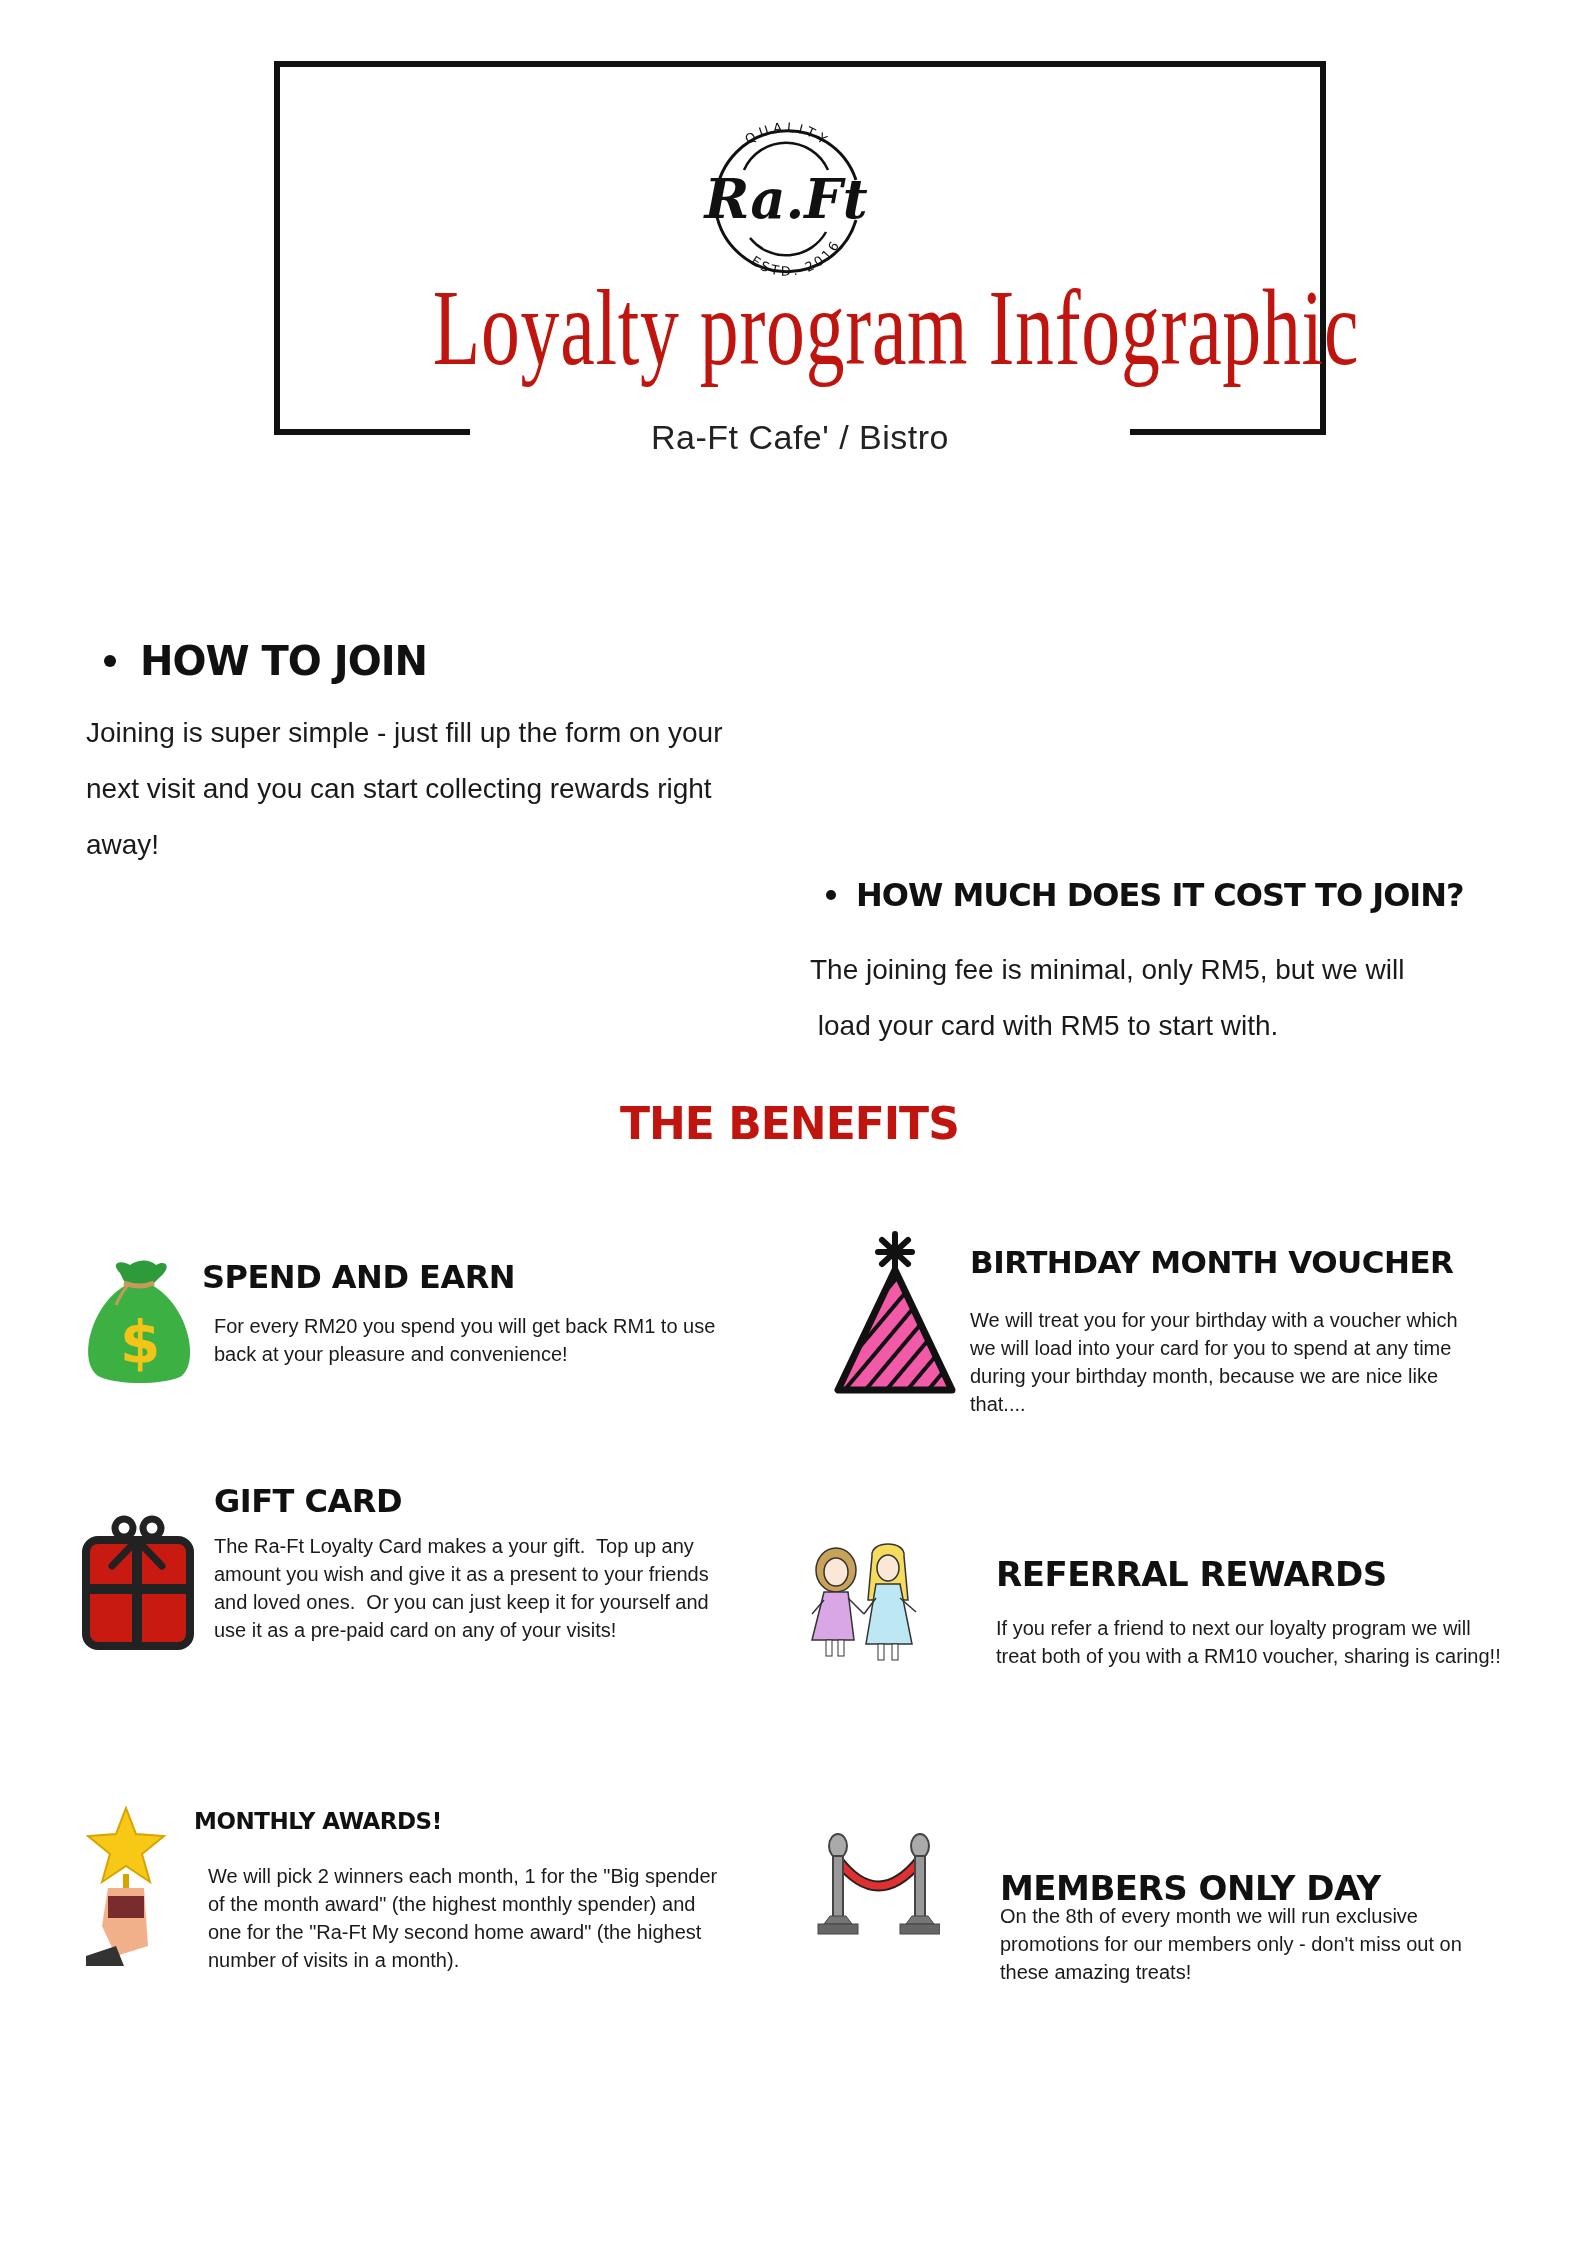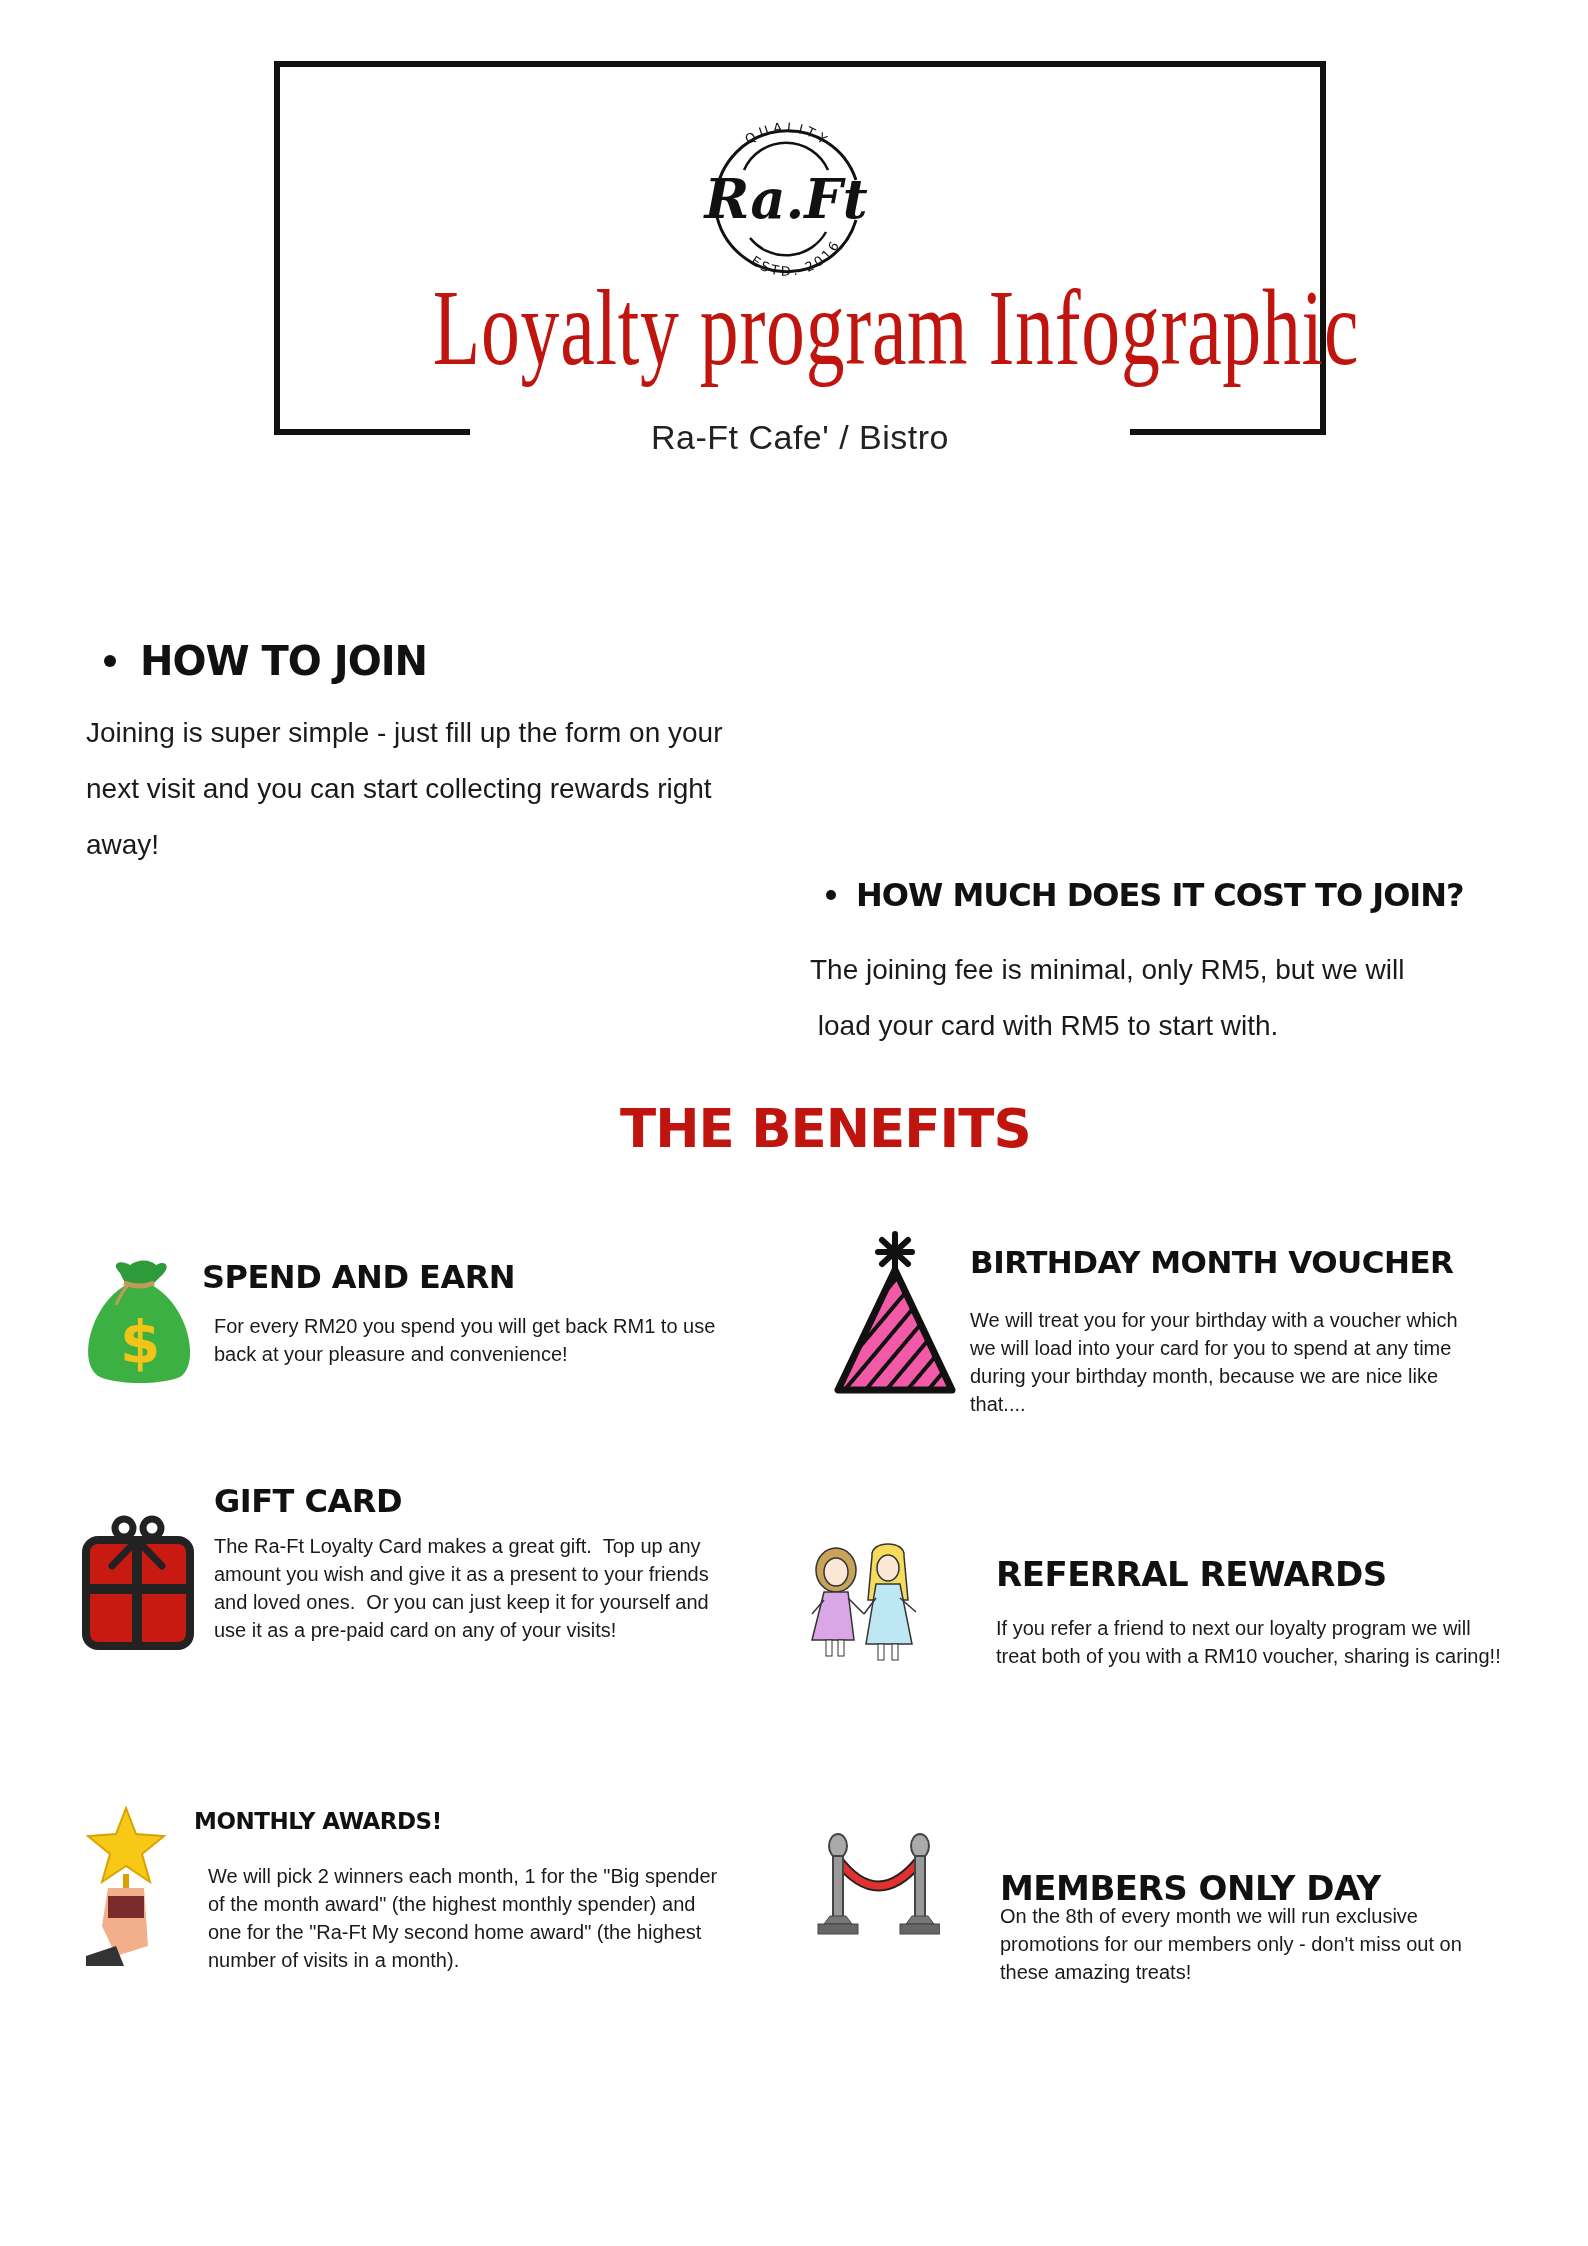--- a/index.html
+++ b/index.html
@@ -25,21 +25,21 @@
     font-family: "DejaVu Sans", "Liberation Sans", sans-serif; color: #111; letter-spacing: -1px; white-space: nowrap; }
   .bullet-dot { width: 12px; height: 12px; border-radius: 50%; background: #111; margin-right: 24px; }
   .h-join { left: 104px; top: 638px; font-size: 40px; }
   .h-cost { left: 826px; top: 876px; font-size: 32px; }
   .h-cost .bullet-dot { width: 10px; height: 10px; margin-right: 20px; }
 
   .body-text { position: absolute; font-size: 28px; line-height: 56px; color: #1a1a1a; }
   .t-join { left: 86px; top: 705px; width: 700px; }
   .t-cost { left: 810px; top: 942px; width: 700px; }
 
-  .benefits-title { position: absolute; left: 620px; top: 1098px; font-weight: 900; font-size: 53px;
+  .benefits-title { position: absolute; left: 620px; top: 1098px; font-weight: 900; font-size: 44px;
     color: #c0150f; font-family: "DejaVu Sans", "Liberation Sans", sans-serif; letter-spacing: -1px; }
 
   
   .benefit { position: absolute; }
   .benefit .icon { position: absolute; }
   .benefit .b-title { position: absolute; font-weight: 900; font-family: "DejaVu Sans", "Liberation Sans", sans-serif;
     color: #111; white-space: nowrap; letter-spacing: -0.5px; }
   .benefit .b-text { position: absolute; font-size: 20px; line-height: 28px; color: #1a1a1a; }
 </style>
 </head>
@@ -134,21 +134,21 @@
     <rect x="4" y="26" width="104" height="106" rx="12" fill="#c81a10" stroke="#222" stroke-width="8"></rect>
     <rect x="50" y="26" width="10" height="106" fill="#222"></rect>
     <rect x="4" y="70" width="104" height="10" fill="#222"></rect>
     <circle cx="42" cy="14" r="9" fill="none" stroke="#222" stroke-width="7"></circle>
     <circle cx="70" cy="14" r="9" fill="none" stroke="#222" stroke-width="7"></circle>
     <line x1="55" y1="26" x2="30" y2="52" stroke="#222" stroke-width="7" stroke-linecap="round"></line>
     <line x1="55" y1="26" x2="80" y2="52" stroke="#222" stroke-width="7" stroke-linecap="round"></line>
   </svg>
   <div class="b-title" style="left:134px;top:2px;font-size:32px;">GIFT CARD</div>
   <div class="b-text" style="left:134px;top:52px;width:560px;">
-    <div style="white-space:pre;">The Ra-Ft Loyalty Card makes a great gift.  Top up any</div>
+    <div style="white-space:pre;">The Ra-Ft Loyalty Card makes a your gift.  Top up any</div>
     <div>amount you wish and give it as a present to your friends</div>
     <div style="white-space:pre;">and loved ones.  Or you can just keep it for yourself and</div>
     <div>use it as a pre-paid card on any of your visits!</div>
   </div>
 </div>
 
 <div class="benefit" style="left:806px;top:1540px;width:760px;height:130px;">
   <svg class="icon" style="left:0;top:0;width:116px;height:124px;" viewBox="0 0 116 124">
     <ellipse cx="30" cy="30" rx="20" ry="22" fill="#c9a25a" stroke="#333" stroke-width="1.5"></ellipse>
     <ellipse cx="30" cy="32" rx="12" ry="14" fill="#fbe7d6" stroke="#333" stroke-width="1.5"></ellipse>

